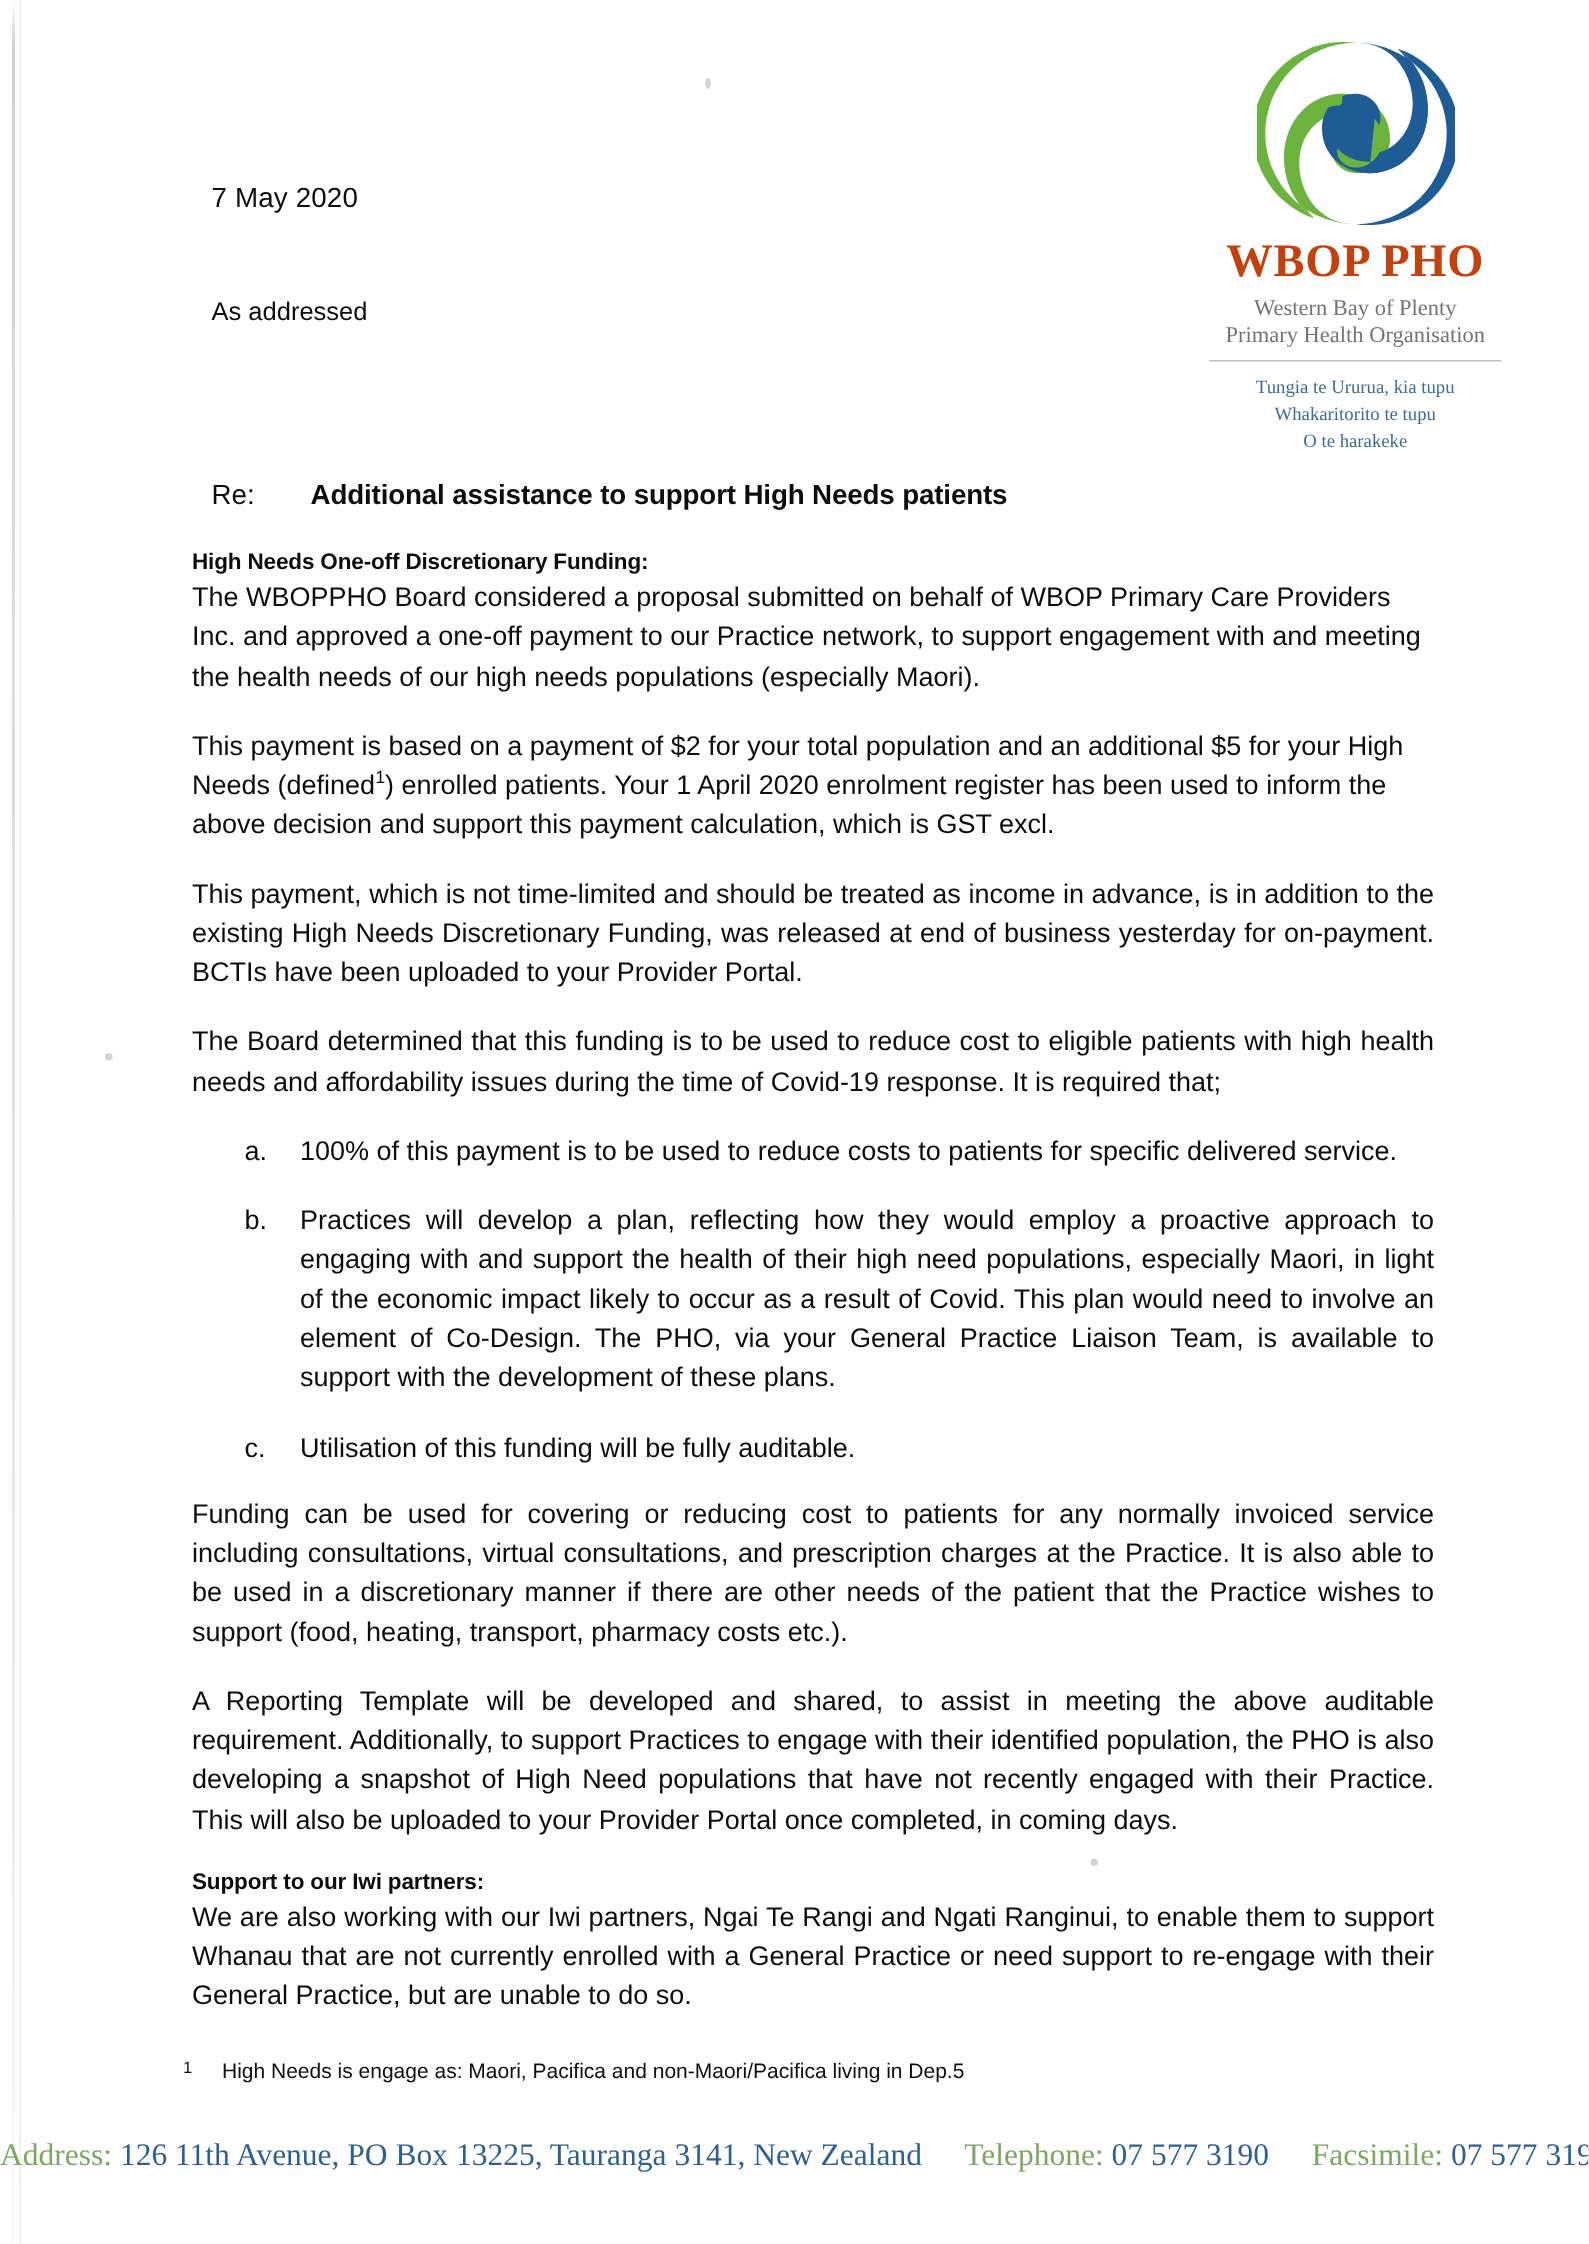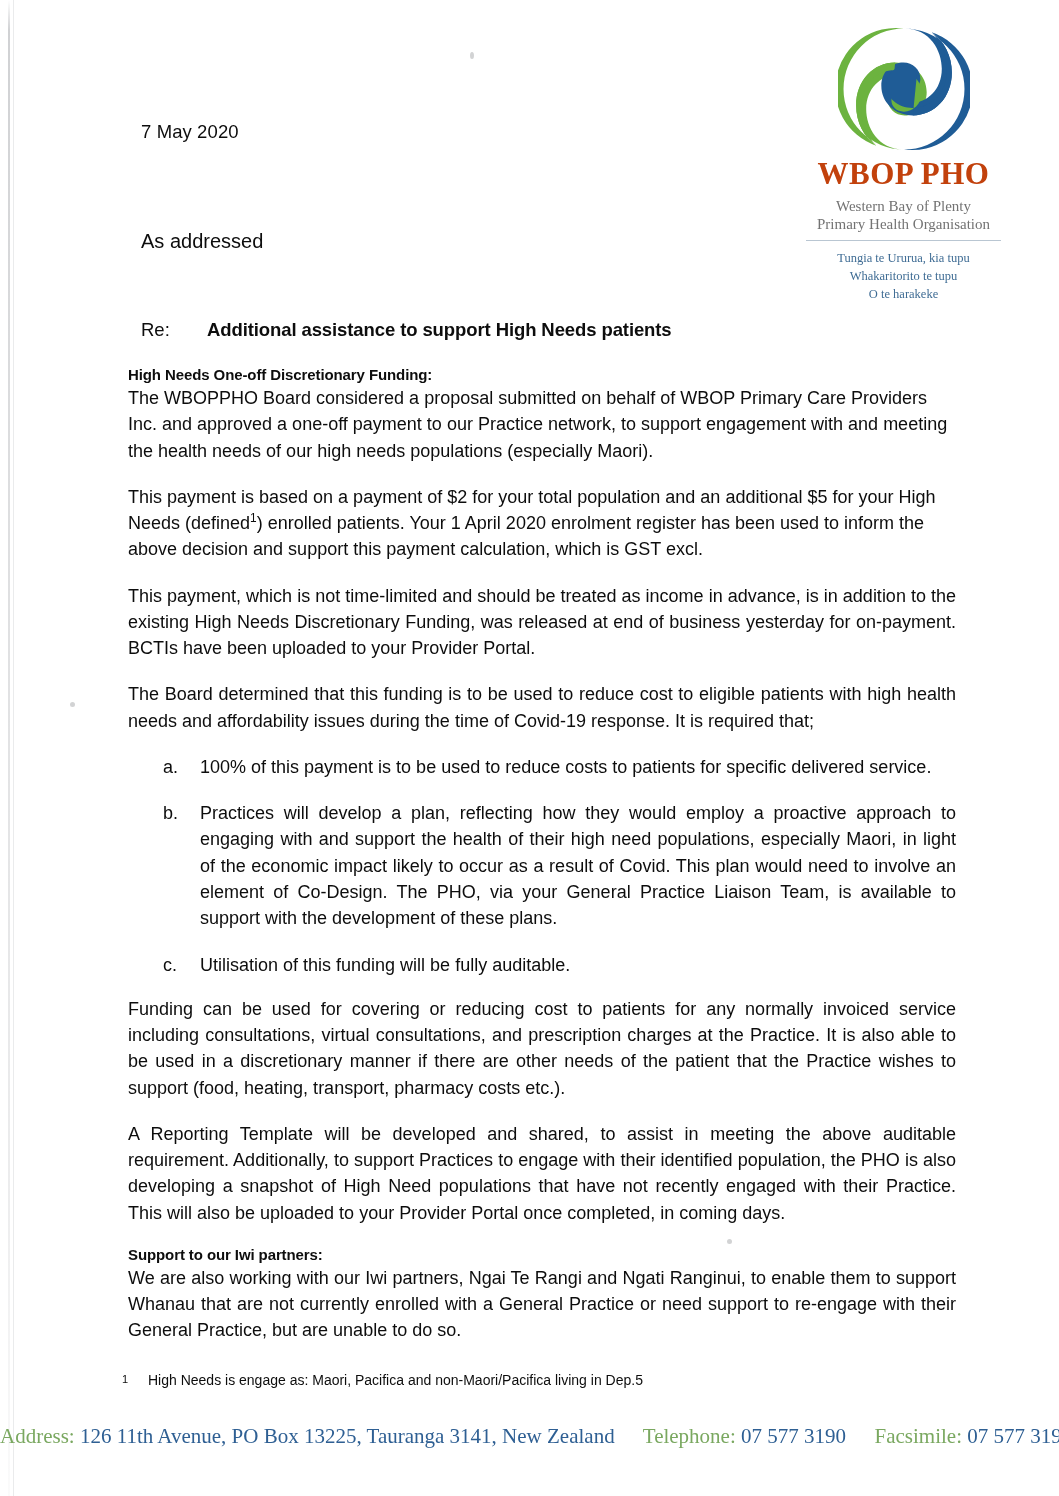--- a/index.html
+++ b/index.html
@@ -93,22 +93,21 @@
     position: absolute;
     left: 141px;
     top: 121px;
     font-size: 18.5px;
     letter-spacing: 0.1px;
   }
   .letter-addressee {
     position: absolute;
     left: 141px;
     top: 198px;
-    font-size: 20px;
-    margin-top: 32px;
+    font-size: 17px;
   }
   .letter-salutation {
     position: absolute;
     left: 141px;
     top: 272px;
     font-size: 18.5px;
   }
   .letter-re {
     position: absolute;
     left: 141px;

